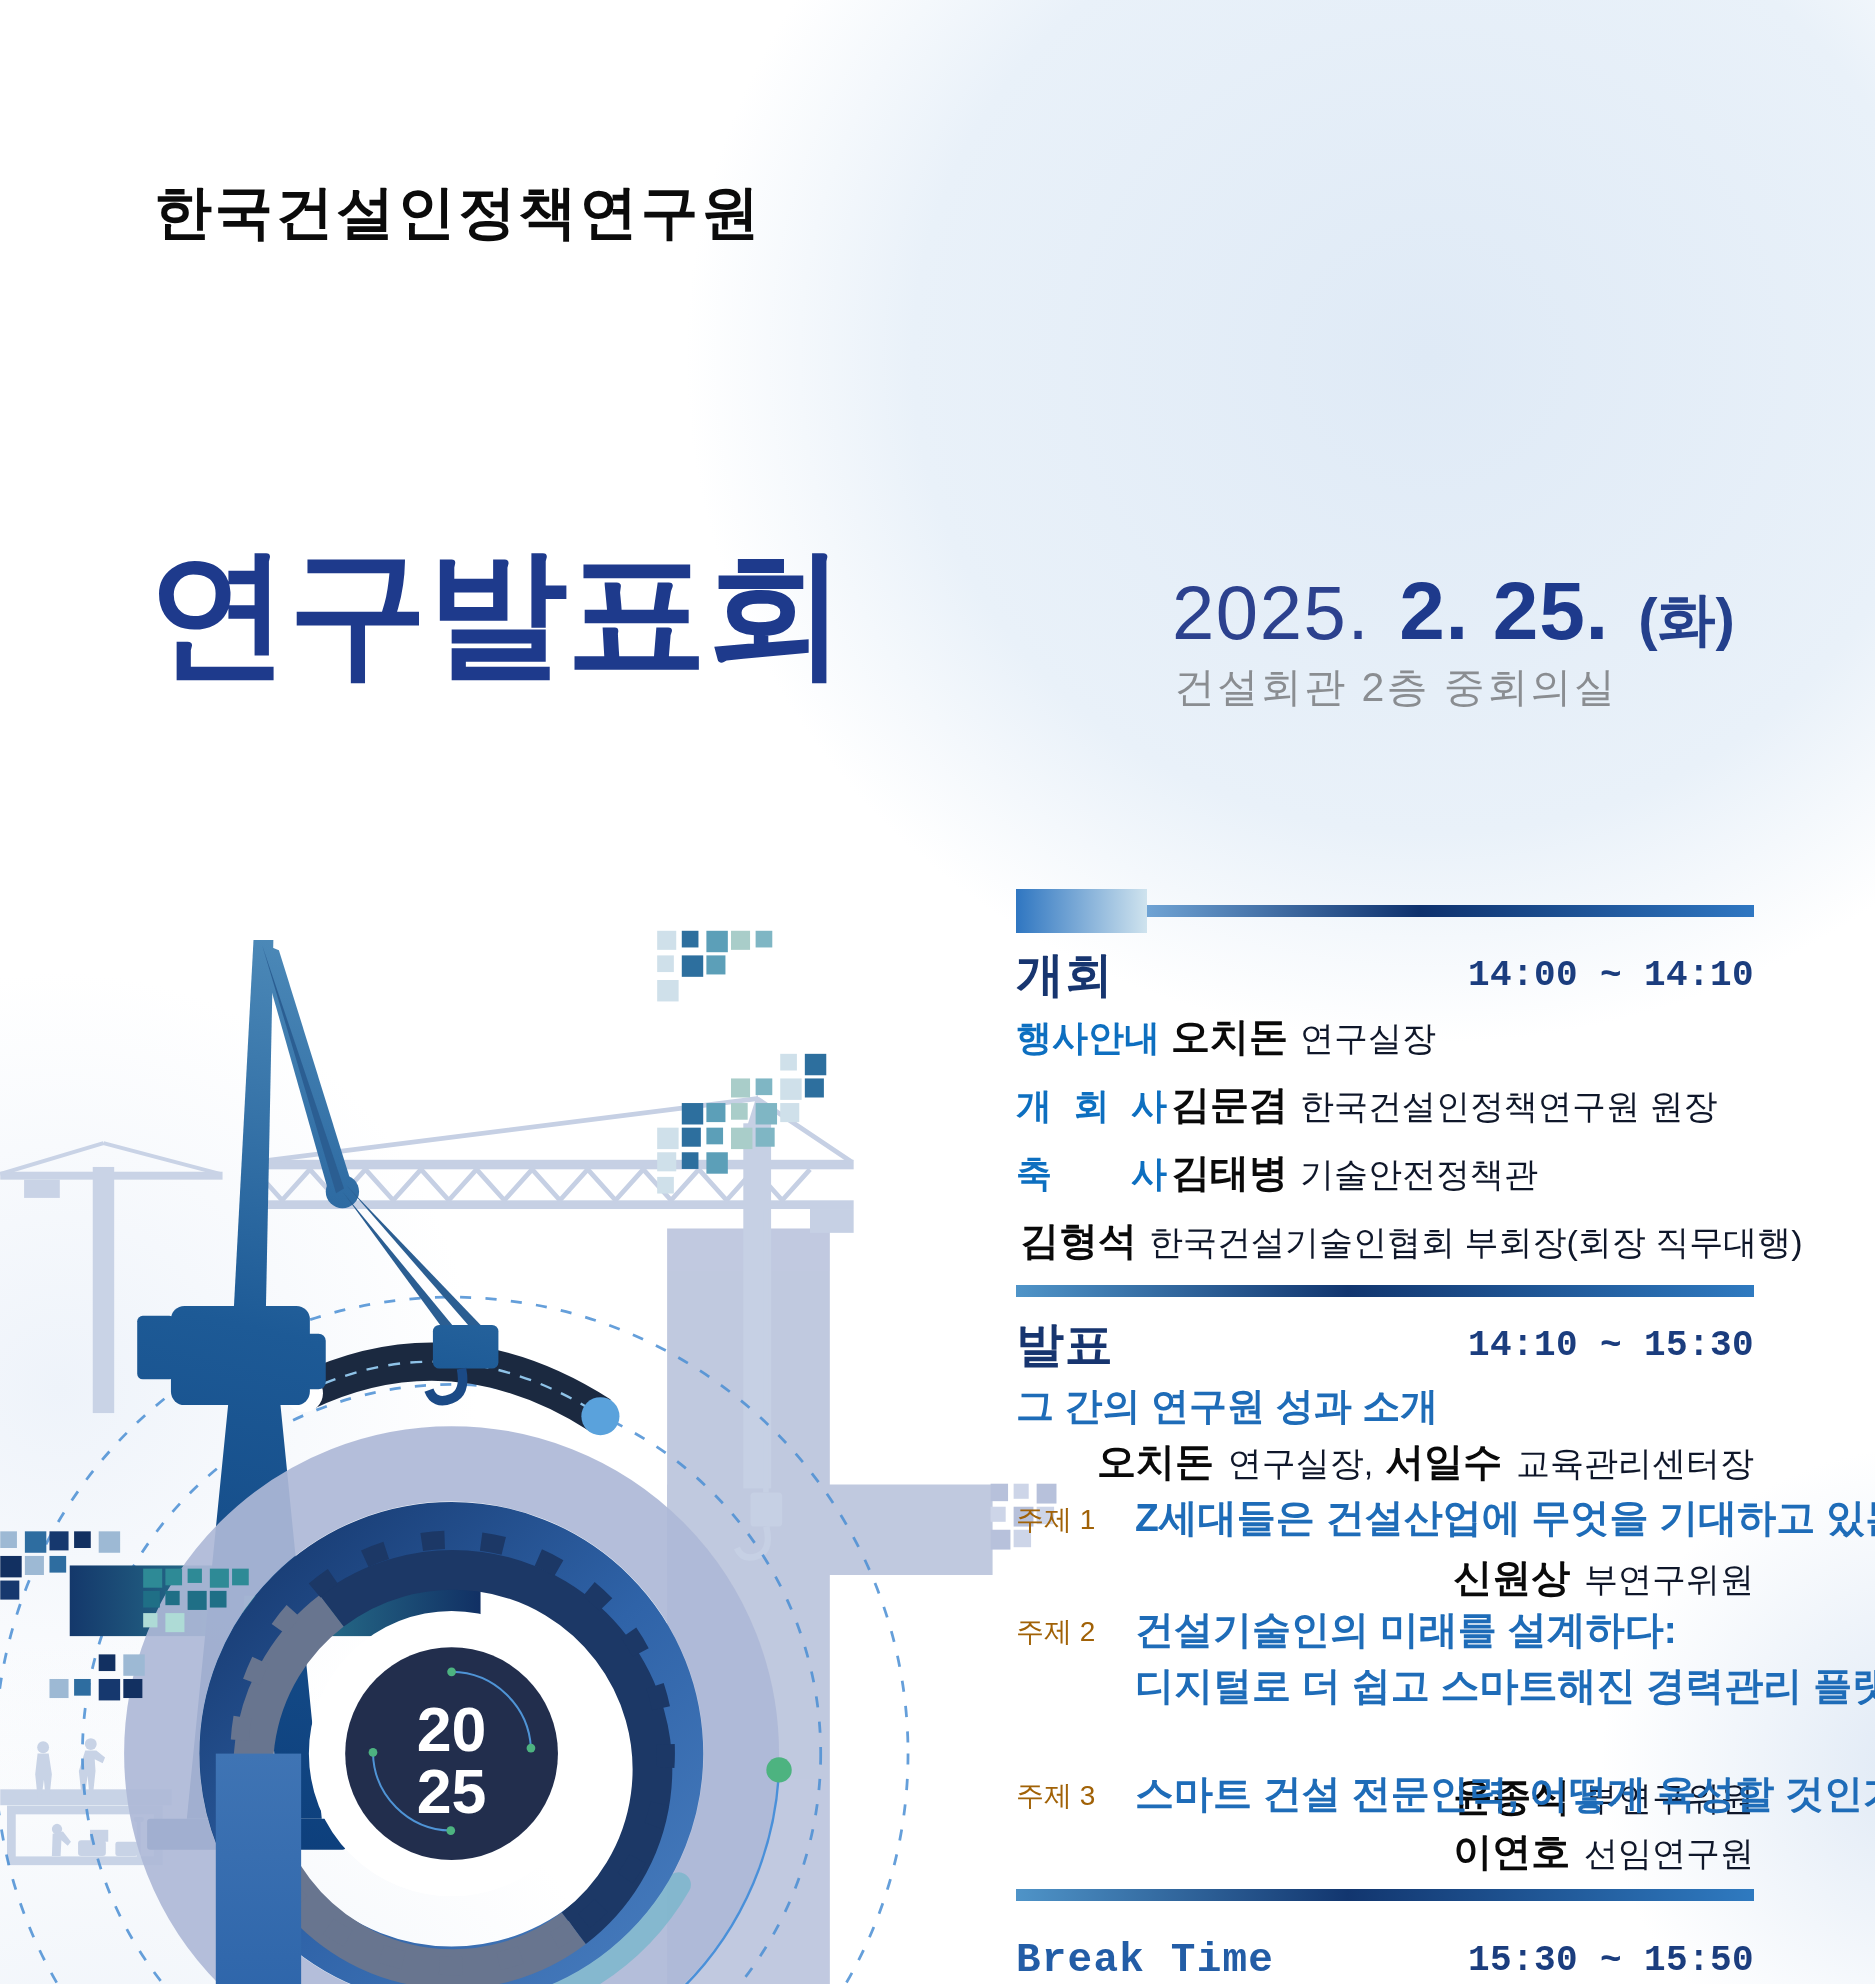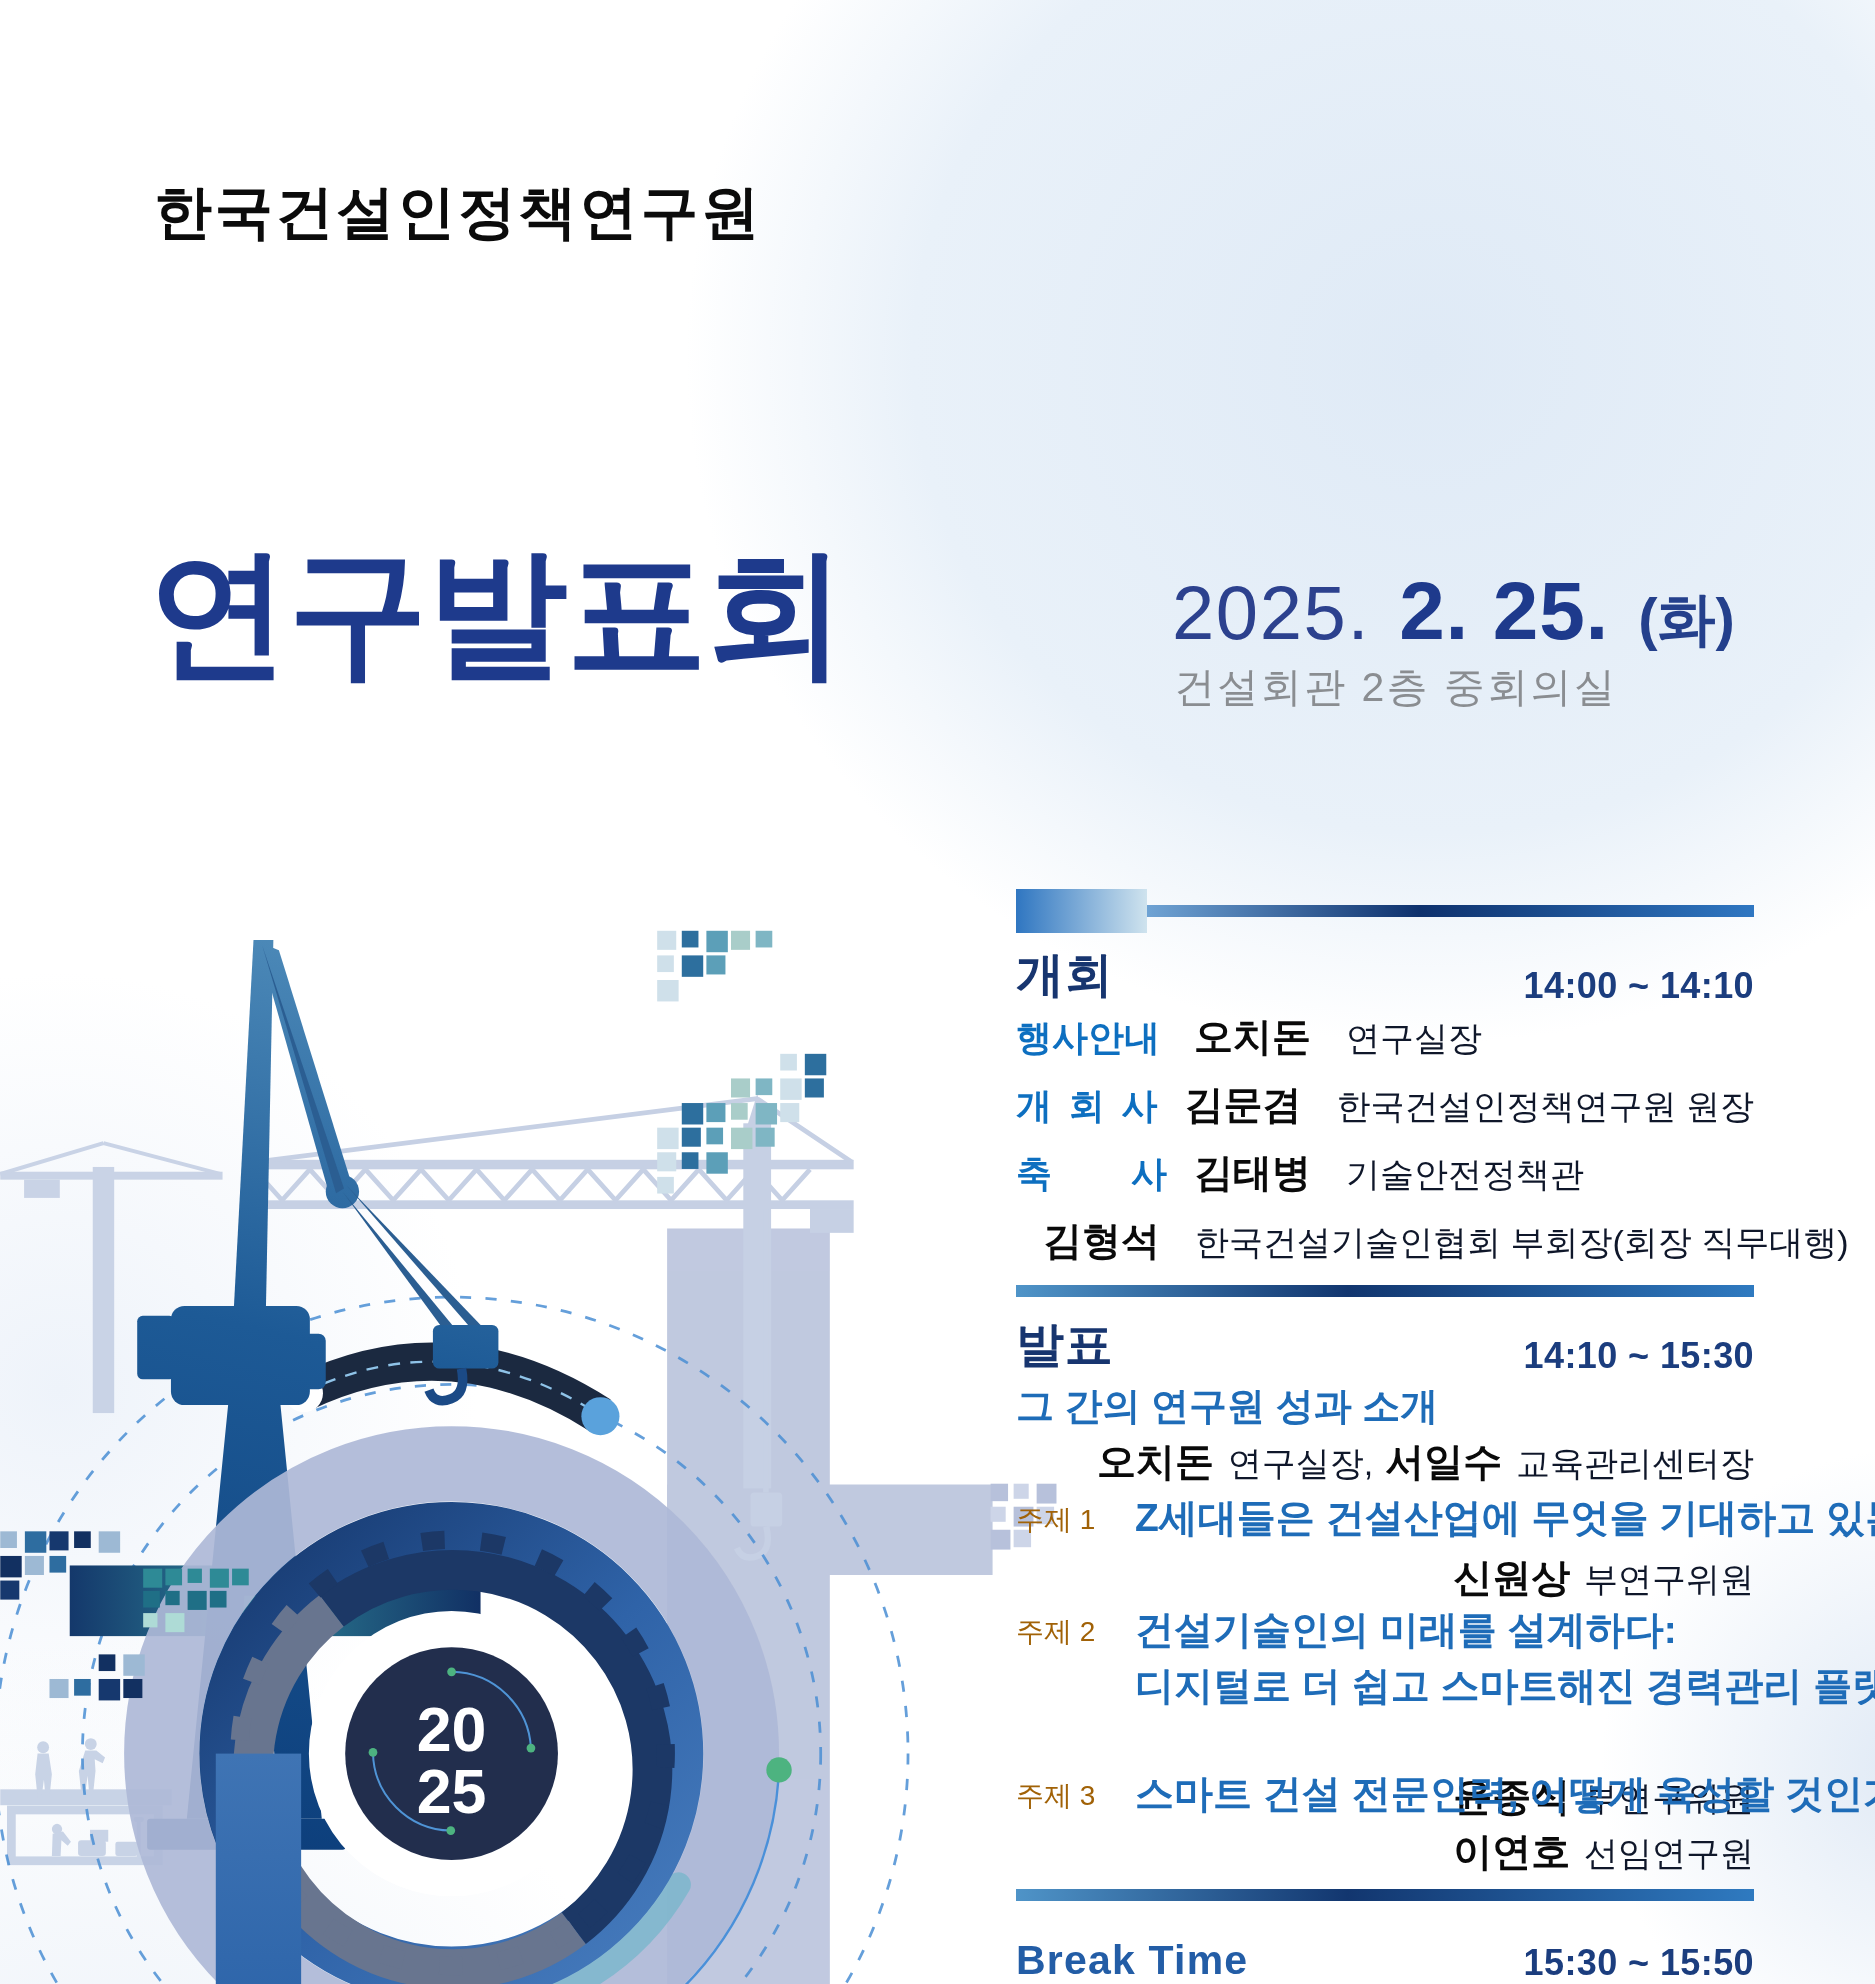--- a/index.html
+++ b/index.html
@@ -24,24 +24,24 @@
   .d-year{font-size:76px;font-weight:500;color:#2c418e;letter-spacing:1.6px;}
   .d-md{font-size:82px;font-weight:800;color:#1e3a8c;letter-spacing:0.8px;}
   .d-day{font-size:58px;font-weight:700;color:#24408c;}
   .venue{left:1174px;top:660px;font-size:41px;font-weight:500;color:#8a8d91;letter-spacing:2.4px;z-index:5;}
   
   .col{left:1016px;width:738px;z-index:5;}
   .divwrap{height:44px;}
   .div-block{position:absolute;left:0;top:0;width:131px;height:44px;background:linear-gradient(90deg,#2f76c1,#cfe3ee);}
   .div-lineA{position:absolute;left:131px;right:0;top:16px;height:12px;background:linear-gradient(90deg,#6fa3d4 0%,#0e316d 45%,#2f77c2 100%);}
   .div-full{height:12px;background:linear-gradient(90deg,#4f94c8 0%,#12366f 45%,#2f7ac0 100%);}
-  .sec-head{display:flex;justify-content:space-between;align-items:flex-end;}
+  .sec-head{display:flex;justify-content:space-between;align-items:center;font-family:Liberation Mono, monospace;}
   .sec-title{font-size:48px;font-weight:800;color:#17356f;letter-spacing:0.8px;}
   .sec-time{font-size:36px;font-weight:700;color:#1b3d7e;letter-spacing:0.4px;}
-  .o-row{display:flex;align-items:baseline;height:68px;gap:23px;}
+  .o-row{display:flex;align-items:baseline;height:68px;}
   .o-label{display:inline-block;width:151px;margin-right:4px;font-size:36px;font-weight:800;color:#0d6fc0;text-align:justify;text-align-last:justify;}
   .p-name{font-size:39px;font-weight:800;color:#0a0a0a;margin-right:12px;white-space:nowrap;}
   .p-role{font-size:34px;font-weight:400;color:#0f172a;white-space:nowrap;}
   .intro{font-size:38px;font-weight:700;color:#1e6cb8;}
   .pres-line{text-align:right;white-space:nowrap;}
   .pres-line .p-role{margin-right:10.3px;}
   .pres-line .p-role:last-child{margin-right:0;}
   .topic{display:flex;align-items:flex-start;}
   .t-label{width:119px;flex:0 0 119px;font-size:28px;font-weight:400;color:#a16207;padding-top:8px;white-space:nowrap;}
   .t-text{font-size:39px;font-weight:700;color:#1e6cb8;line-height:1.3;white-space:nowrap;}

